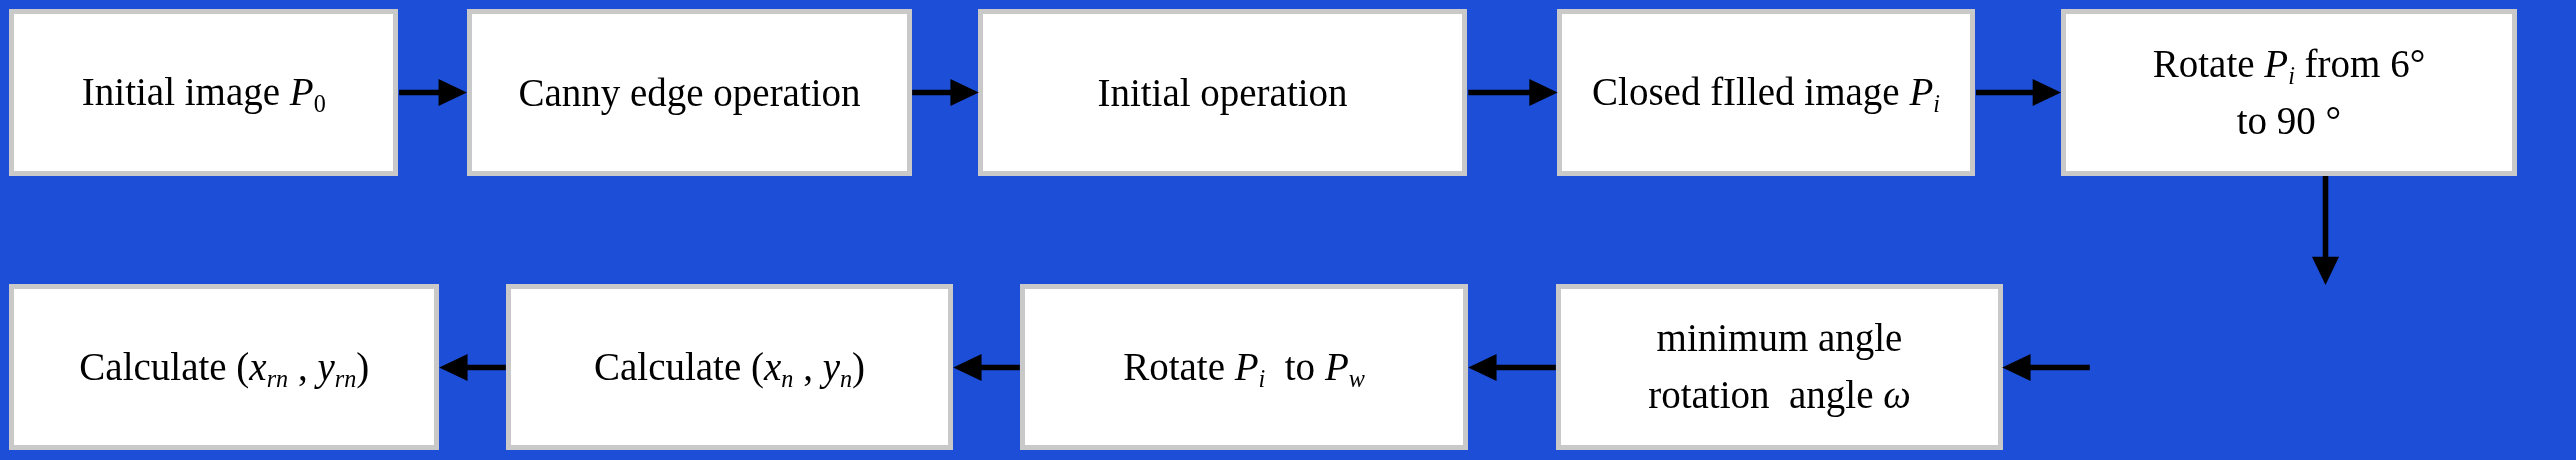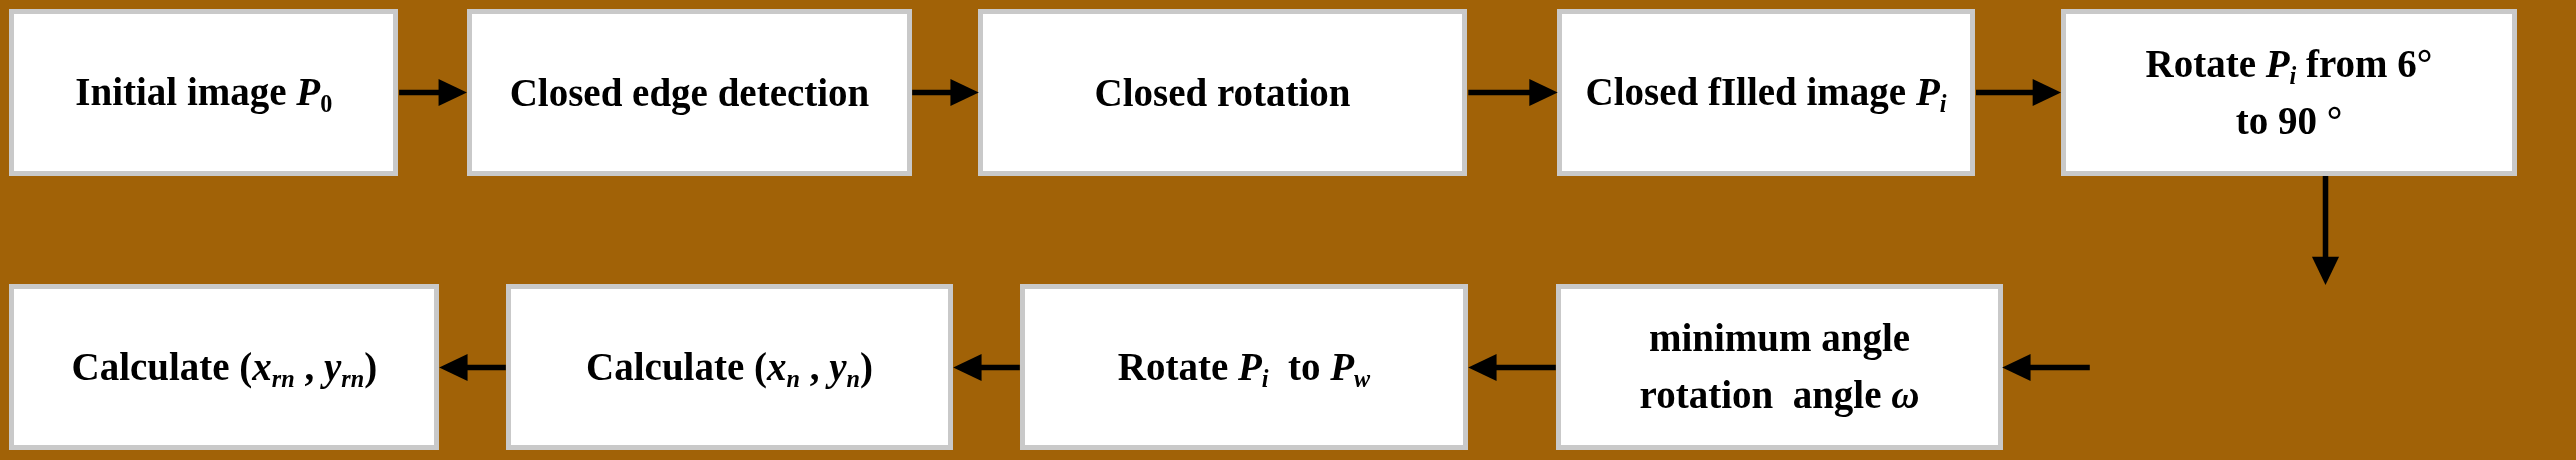--- a/index.html
+++ b/index.html
@@ -1,23 +1,22 @@
 <!DOCTYPE html>
 <html style="font-size:10px"><head>
 <meta charset="utf-8">
 <style>
   html, body { margin: 0; padding: 0; background: #ffffff; }
   #canvas {
     position: relative;
     width: 2576px;
     height: 460px;
-    background: #a16207;
+    background: #1d4ed8;
     overflow: hidden;
     font-family: "Liberation Serif", serif;
-    font-weight: bold;
   }
   .box {
     position: absolute;
     box-sizing: border-box;
     border: 5px solid #c9c9c9;
     background: #ffffff;
     display: flex;
     align-items: center;
     justify-content: center;
     text-align: center;
@@ -37,25 +36,25 @@
 </head>
 <body>
 
 <div id="canvas">
 
   <div class="box" style="left:9.3px; top:9.3px; width:389px; height:167px">
     <span><span class="seg-n">Initial image </span><span class="seg-i">P</span><span class="seg-sub">0</span></span>
   </div>
 
   <div class="box" style="left:467px; top:9.3px; width:445px; height:167px">
-    <span><span class="seg-n">Closed edge detection</span></span>
+    <span><span class="seg-n">Canny edge operation</span></span>
   </div>
 
   <div class="box" style="left:978px; top:9.3px; width:489px; height:167px">
-    <span><span class="seg-n">Closed rotation</span></span>
+    <span><span class="seg-n">Initial operation</span></span>
   </div>
 
   <div class="box" style="left:1557px; top:9.3px; width:418px; height:167px">
     <span><span class="seg-n">Closed fIlled image </span><span class="seg-i">P</span><span class="seg-isub">i</span></span>
   </div>
 
   <div class="box" style="left:2061px; top:9.3px; width:456px; height:167px">
     <span><span class="seg-n">Rotate </span><span class="seg-i">P</span><span class="seg-isub">i</span><span class="seg-n"> from 6°</span><br><span class="seg-n">to 90 °</span></span>
   </div>
 

